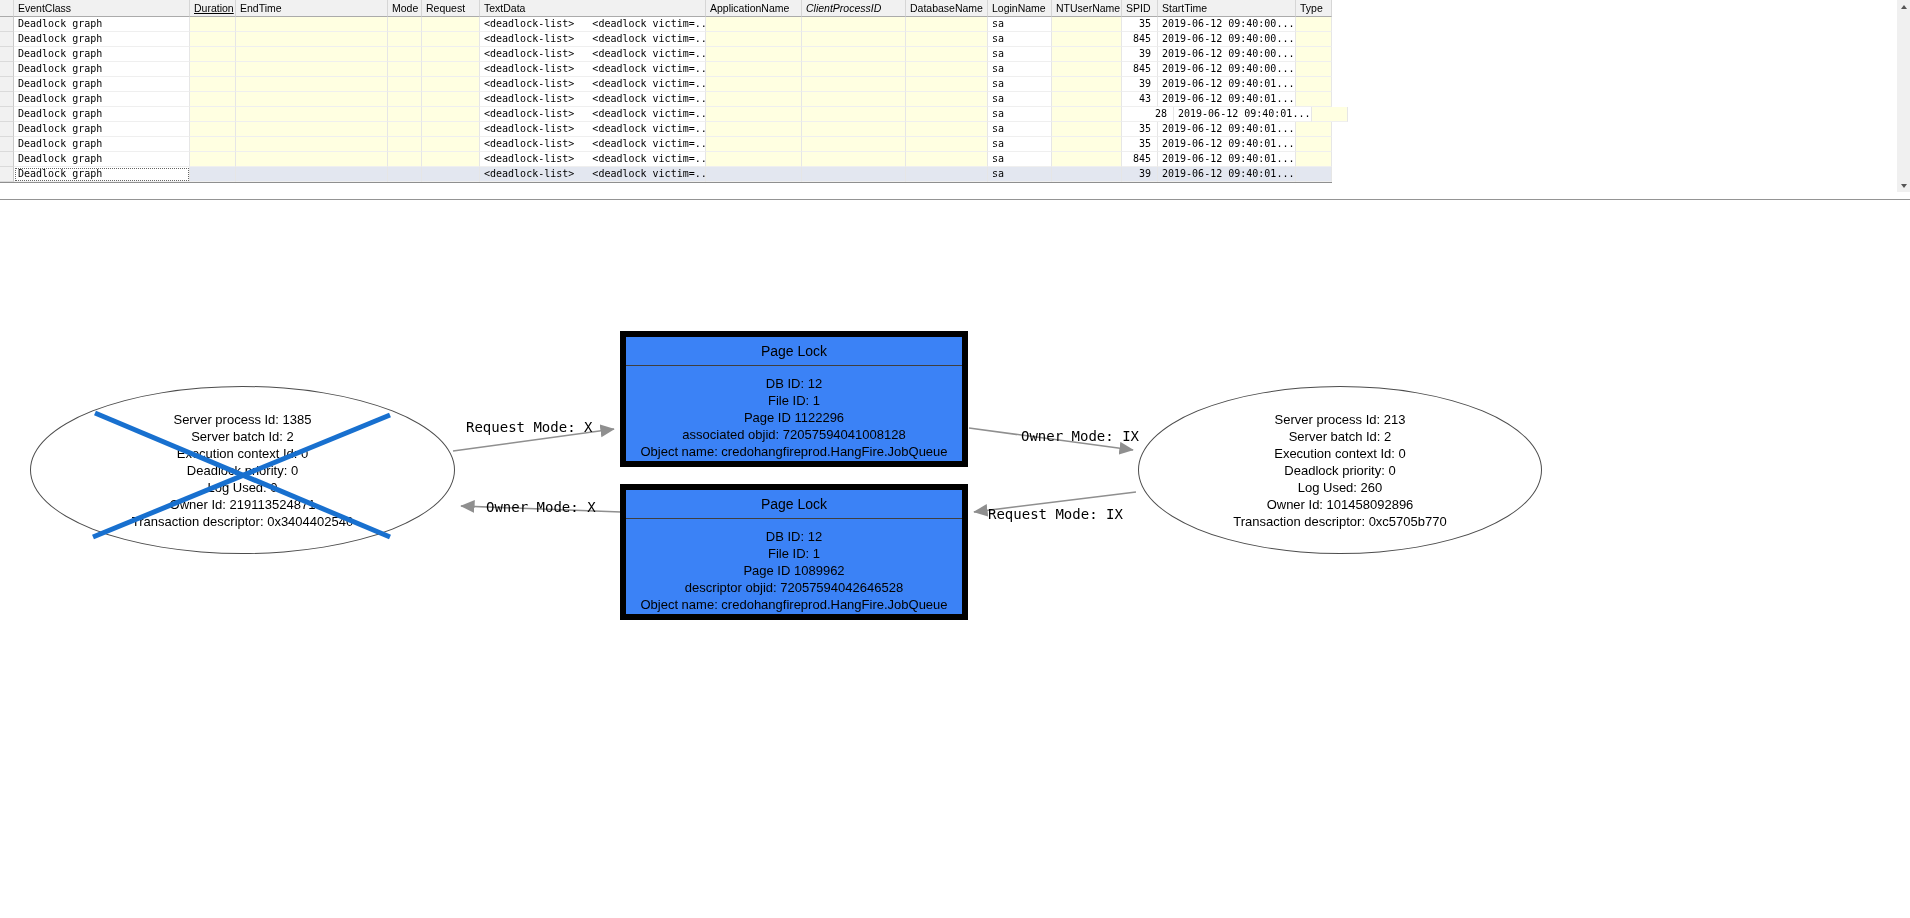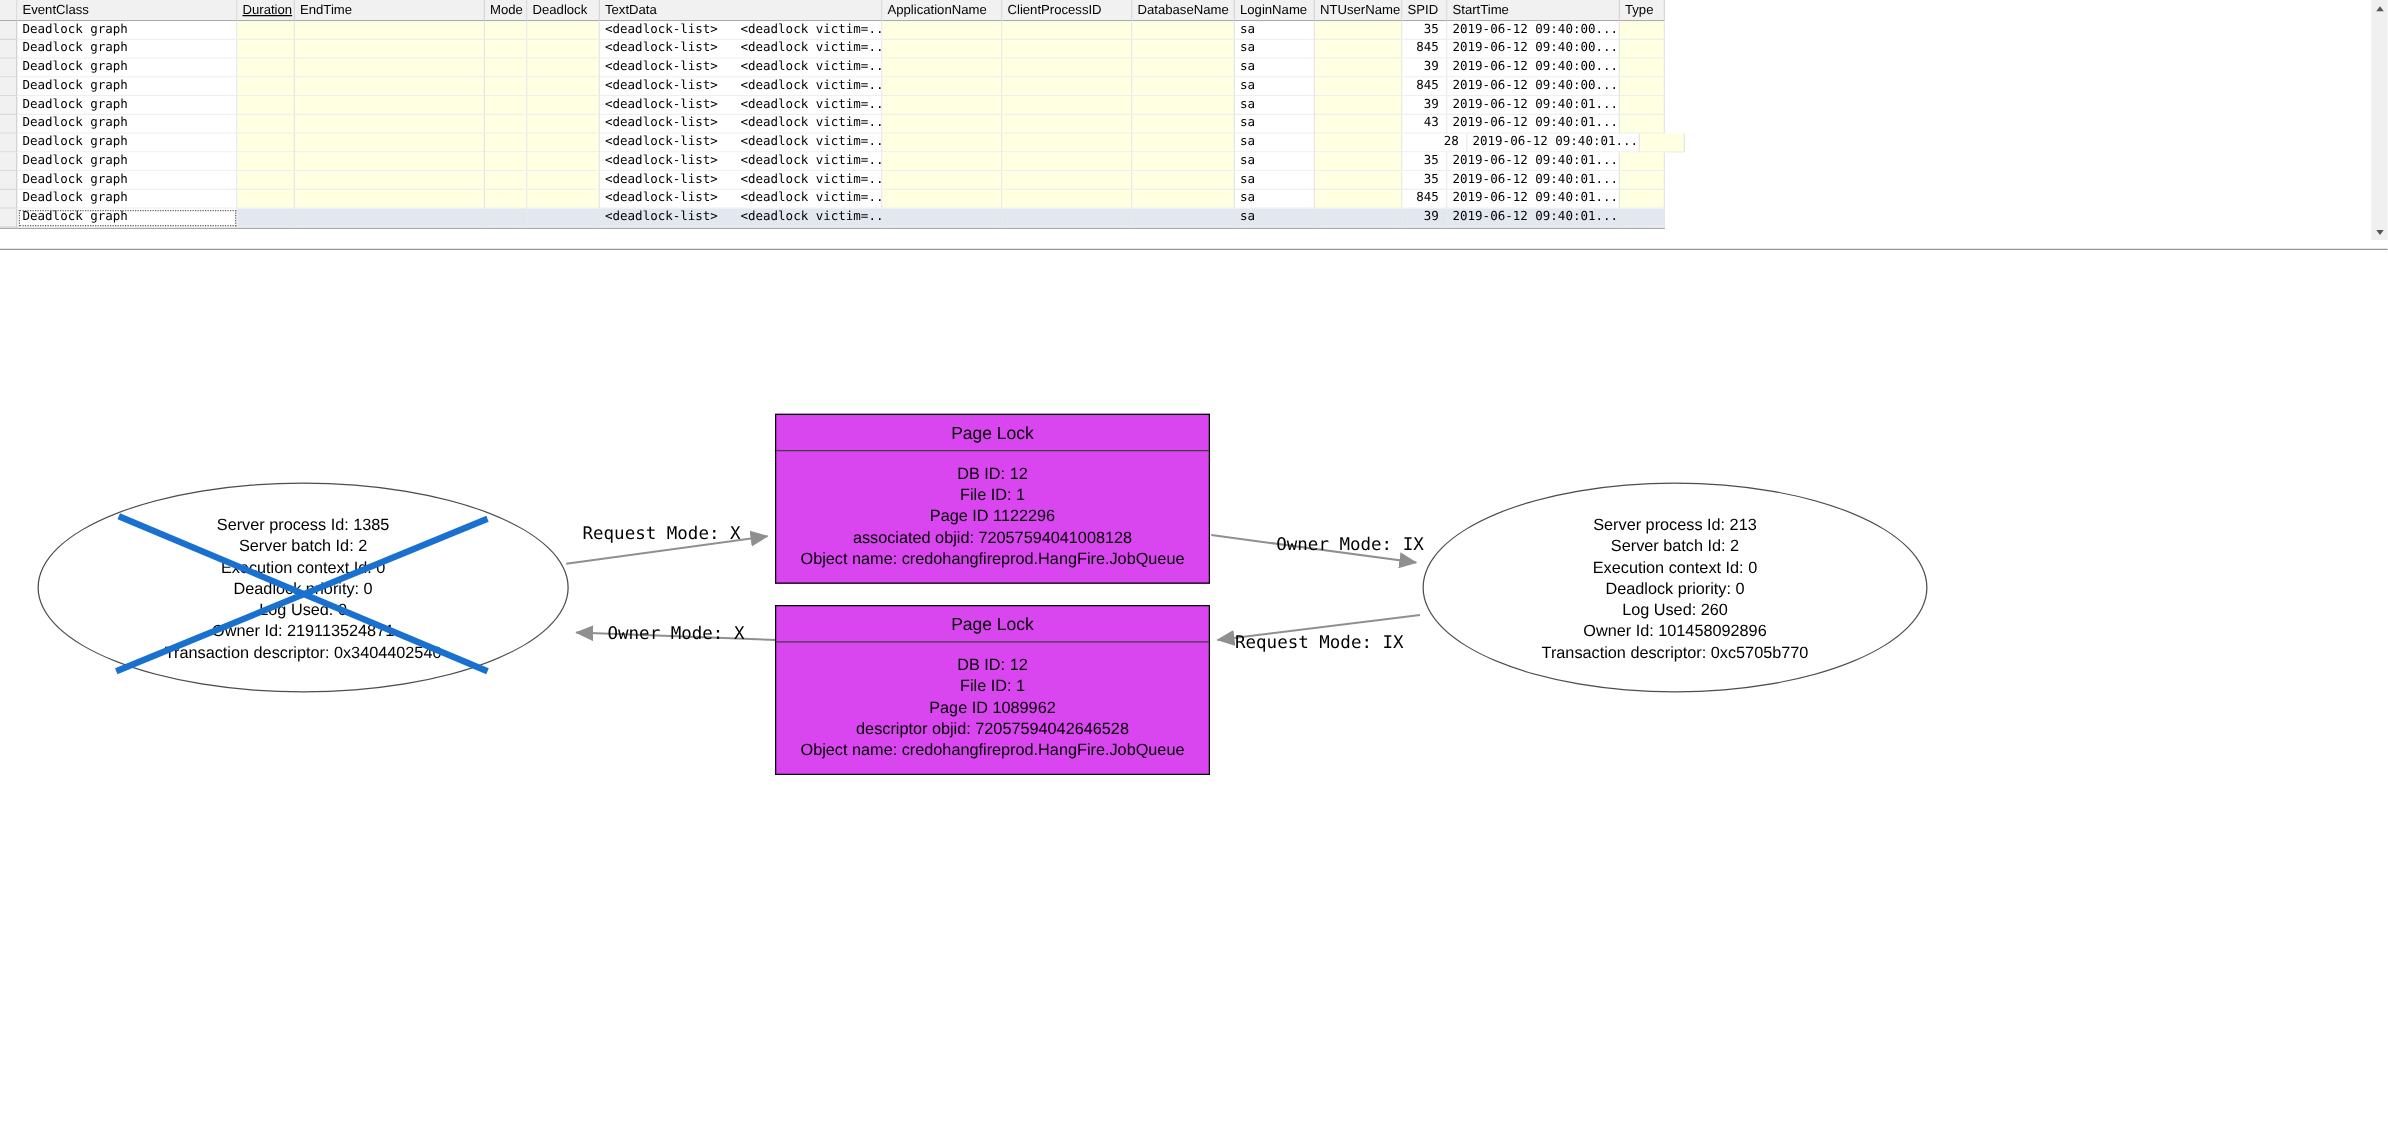--- a/index.html
+++ b/index.html
@@ -32,41 +32,41 @@
 
   
   .splitter{position:absolute;top:196px;left:0;width:1910px;height:3px;background:#FFFFFF}
 
   
   .graph-pane{position:absolute;top:199px;left:0;width:1910px;height:719px;background:#fff;border-top:1px solid #949494}
   .layer{position:absolute;top:0;left:0;pointer-events:none}
   .node{position:absolute;display:flex;align-items:center;justify-content:center;text-align:center;background:#fff}
   .ellipse{border:1px solid #4D4D4D;border-radius:50%}
   .node-line{font-size:13px;line-height:17px;color:#000}
-  .lock-box{position:absolute;border:1px solid #000000;background:#d946ef}
+  .lock-box{position:absolute;border:6px solid #000000;background:#3b82f6}
   .lock-title{height:29px;border-bottom:1px solid #3F3F3F;display:flex;align-items:center;justify-content:center;font-size:14px;color:#000}
   .lock-body{padding-top:9px;text-align:center}
   .lock-line{font-size:13px;line-height:17px;color:#000}
   .edge-label{position:absolute;font:14px "DejaVu Sans Mono",monospace;color:#000;white-space:pre}
 </style>
 </head>
 <body>
 
 <div class="grid-pane">
   <div class="grid">
     <div class="header-row">
         <div class="hcell" style="width: 14px;"></div>
         <div class="hcell" style="width: 176px;">EventClass</div>
         <div class="hcell" style="width: 46px; text-decoration: underline;">Duration</div>
         <div class="hcell" style="width: 152px;">EndTime</div>
         <div class="hcell" style="width: 34px;">Mode</div>
-        <div class="hcell" style="width: 58px;">Deadlock</div>
+        <div class="hcell" style="width: 58px;">Request</div>
         <div class="hcell" style="width: 226px;">TextData</div>
         <div class="hcell" style="width: 96px;">ApplicationName</div>
-        <div class="hcell" style="width: 104px;">ClientProcessID</div>
+        <div class="hcell" style="width: 104px; font-style: italic;">ClientProcessID</div>
         <div class="hcell" style="width: 82px;">DatabaseName</div>
         <div class="hcell" style="width: 64px;">LoginName</div>
         <div class="hcell" style="width: 70px;">NTUserName</div>
         <div class="hcell" style="width: 36px;">SPID</div>
         <div class="hcell" style="width: 138px;">StartTime</div>
         <div class="hcell" style="width: 36px;">Type</div>
       </div>
     <div>
         <div class="grow">
           <div class="gcell row_header rowhdr" style="width: 14px;"></div>

